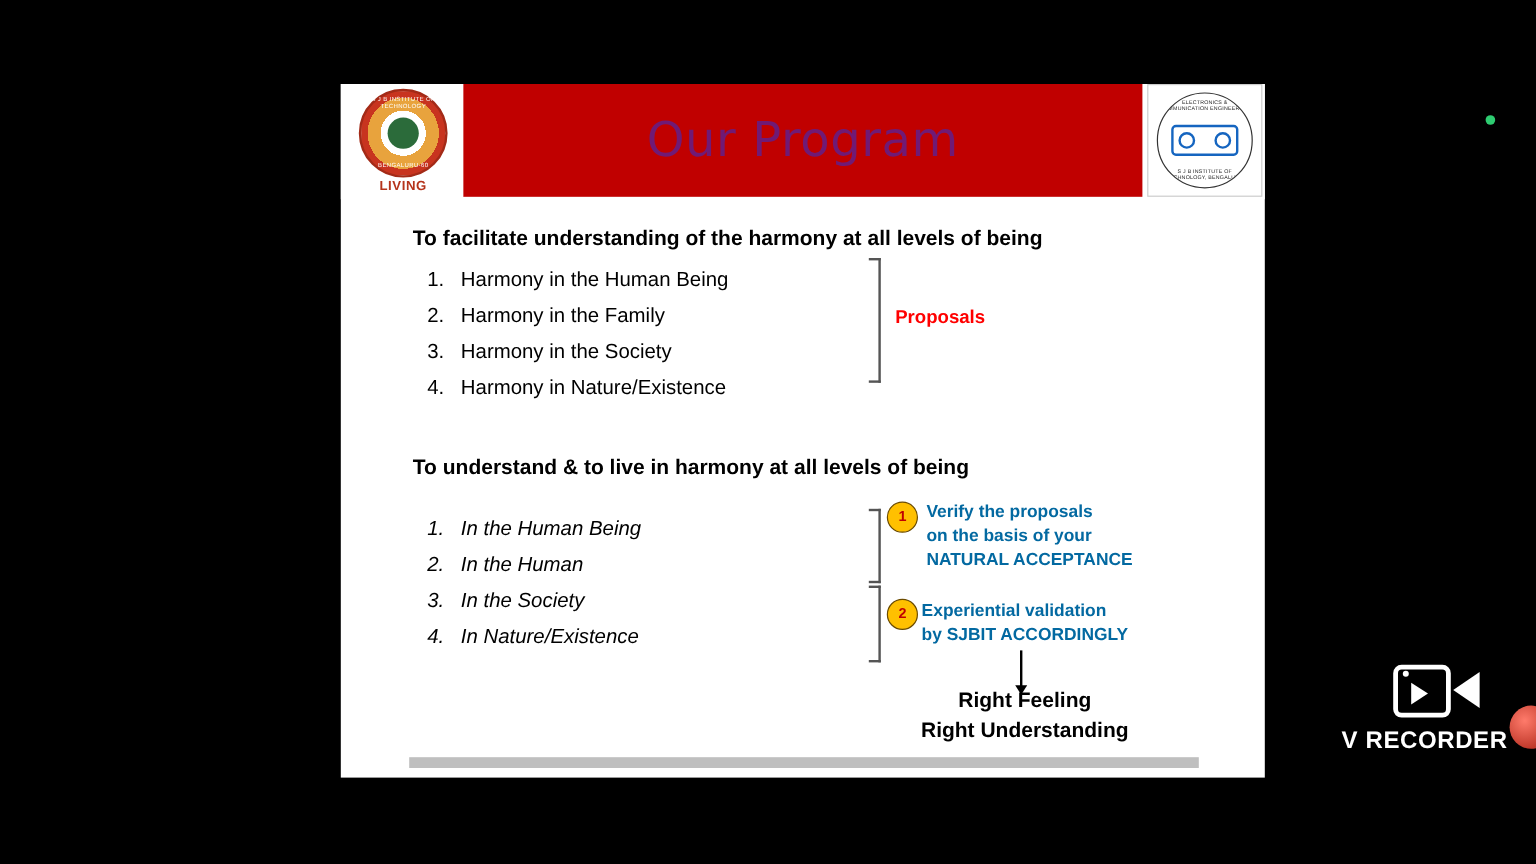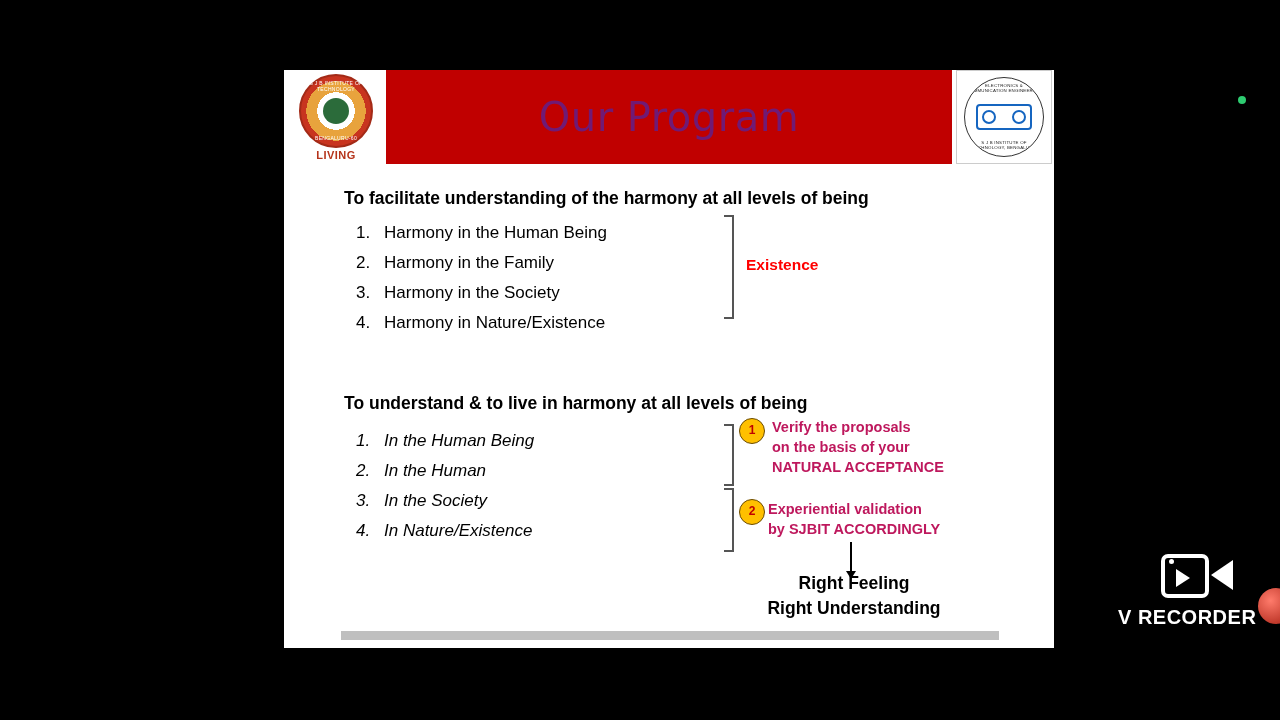--- a/index.html
+++ b/index.html
@@ -179,21 +179,21 @@
 
   .section-heading {
     position: absolute;
     font-size: 17.5px;
     font-weight: bold;
     color: #000000;
     font-family: "Liberation Sans", sans-serif;
     white-space: nowrap;
   }
   #head1 { left: 60px; top: 22px; }
-  #head2 { left: 60px; top: 227px; }
+  #head2 { left: 60px; top: 213px; }
 
   .num-list {
     position: absolute;
     margin: 0;
     padding: 0;
     list-style: none;
   }
   #list1 { left: 72px; top: 52px; }
   #list2 { left: 72px; top: 260px; font-style: italic; }
 
@@ -241,21 +241,21 @@
     font-size: 12px;
     font-weight: bold;
     text-align: center;
     line-height: 23px;
   }
   #badge1 { left: 455px; top: 252px; }
   #badge2 { left: 455px; top: 333px; }
 
   .red-block {
     position: absolute;
-    color: #be185d;
+    color: #0369a1;
     font-size: 14.5px;
     font-weight: bold;
     line-height: 20px;
     white-space: nowrap;
   }
   #redblock1 { left: 488px; top: 251px; }
   #redblock2 { left: 484px; top: 333px; }
 
   .down-arrow {
     position: absolute;
@@ -402,21 +402,21 @@
       <div class="section-heading" id="head1">To facilitate  understanding  of the harmony  at all levels  of being</div>
 
       <ul class="num-list" id="list1">
         <li><span class="idx">1.</span><span>Harmony  in the Human  Being</span></li>
         <li><span class="idx">2.</span><span>Harmony  in the Family</span></li>
         <li><span class="idx">3.</span><span>Harmony  in the Society</span></li>
         <li><span class="idx">4.</span><span>Harmony  in Nature/Existence</span></li>
       </ul>
 
       <div class="bracket" id="bracket1"></div>
-      <div class="proposals-label">Existence</div>
+      <div class="proposals-label">Proposals</div>
 
       <div class="section-heading" id="head2">To understand  &amp; to live in harmony  at all levels  of being</div>
 
       <ul class="num-list" id="list2">
         <li><span class="idx">1.</span><span>In the Human  Being</span></li>
         <li><span class="idx">2.</span><span>In the Human</span></li>
         <li><span class="idx">3.</span><span>In the Society</span></li>
         <li><span class="idx">4.</span><span>In Nature/Existence</span></li>
       </ul>
 

